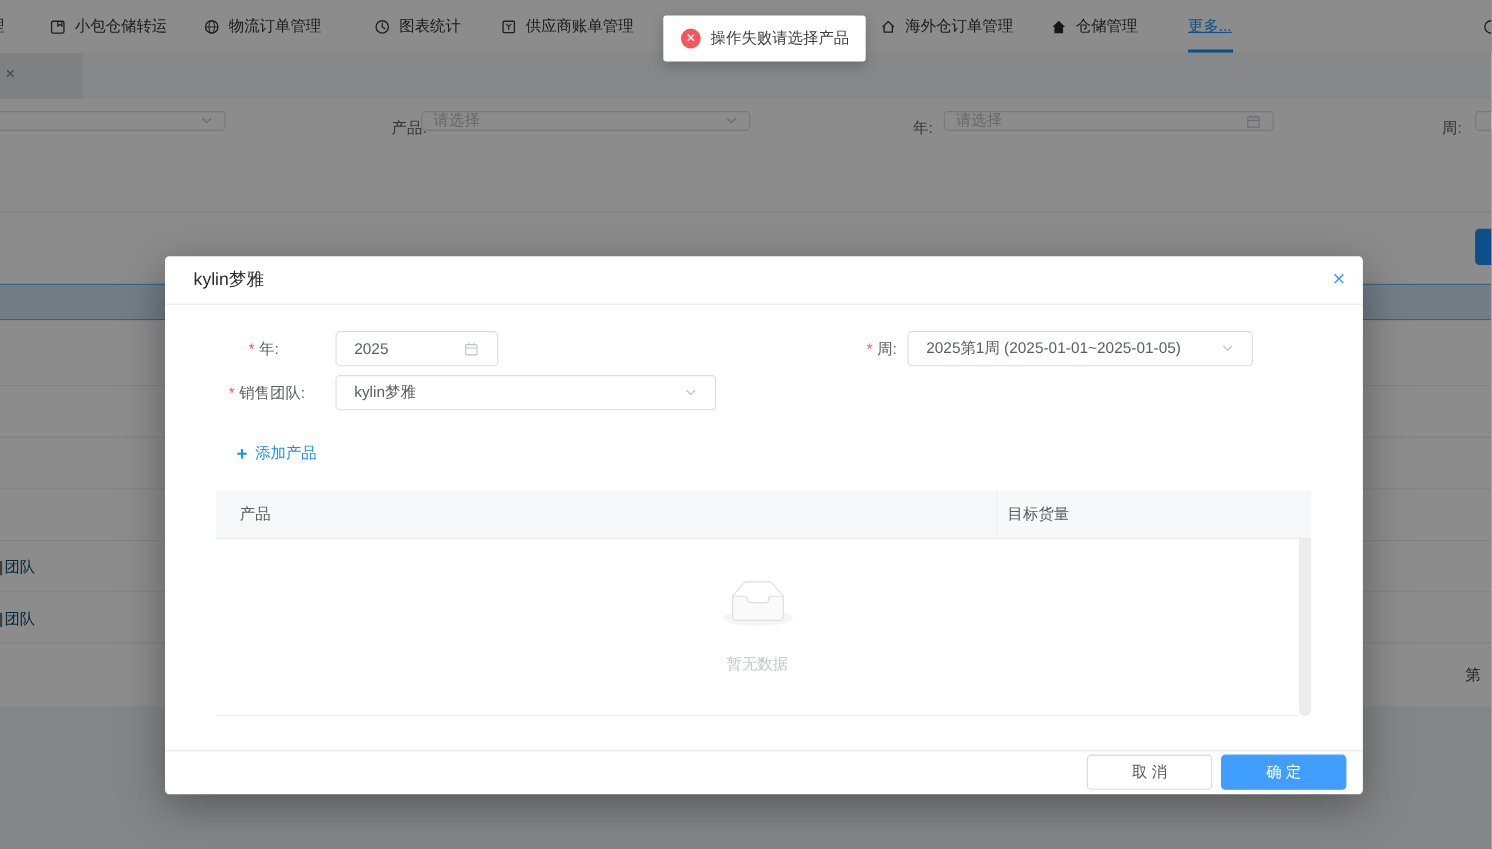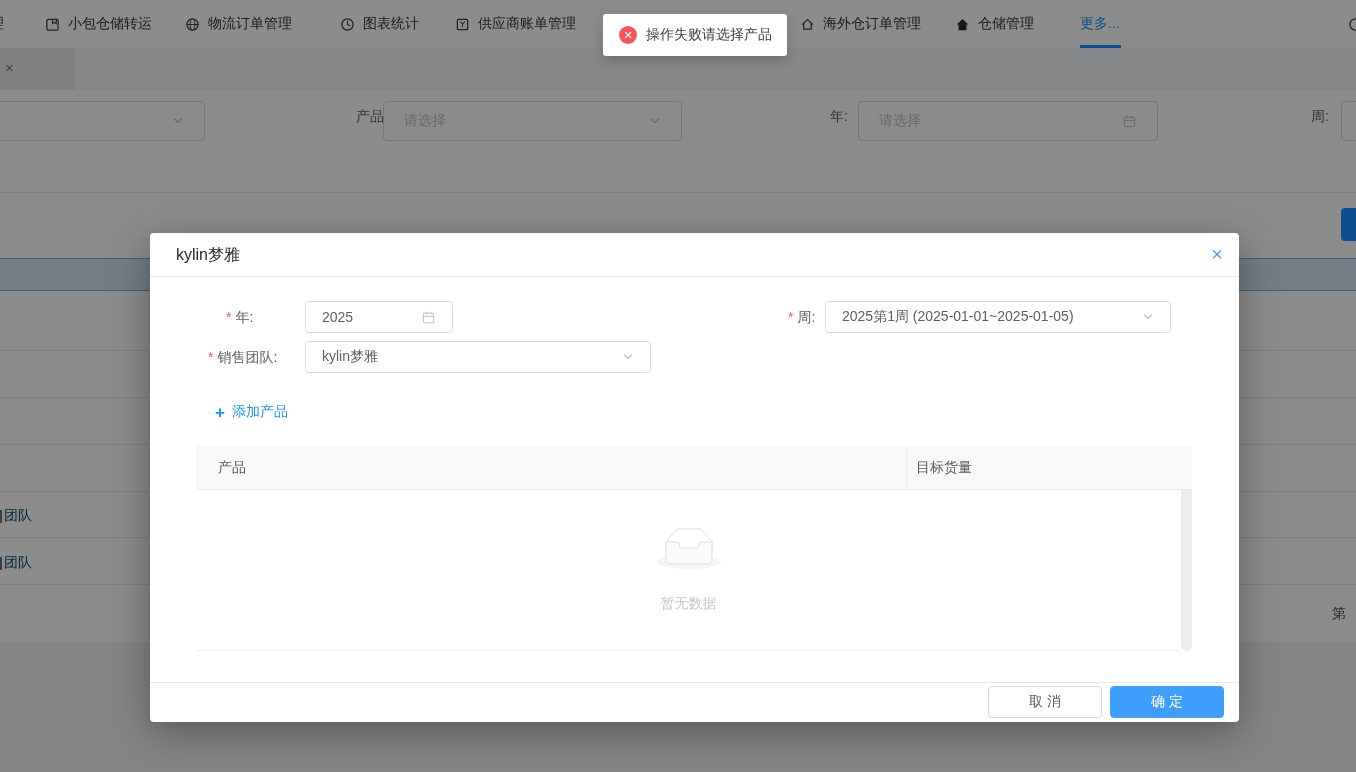--- a/index.html
+++ b/index.html
@@ -6,32 +6,32 @@
   #screen{
     position:relative;width:1356px;height:772px;overflow:hidden;background:#fff;
     font-family:"Liberation Sans","DejaVu Sans",sans-serif;font-size:14px;color:#303133;
   }
   .abs{position:absolute;}
   
   .topnav{left:0;top:0;width:1236px;height:48px;background:#fff;}
   .nav-item{position:absolute;top:0;height:48px;display:flex;align-items:center;gap:8px;
     font-size:14px;color:#333;white-space:nowrap;cursor:pointer;}
   .nav-item svg{display:block;}
-  .nav-more{color:#1890ff;}
+  .nav-more{color:#1890ff;text-decoration:underline;}
   .nav-underline{position:absolute;top:45px;height:3px;background:#1890ff;}
   
   .subbar{left:0;top:48px;width:1356px;height:42px;background:#e7e9ec;}
   .subtab-panel{position:absolute;left:75px;top:0;width:1281px;height:42px;background:#f5f6f8;}
   .subtab-close{position:absolute;left:5px;top:11px;font-size:15px;color:#7a7d82;line-height:18px;cursor:pointer;}
   
   .content{left:0;top:90px;width:1356px;height:552px;background:#fff;}
   .page-bottom{left:0;top:642px;width:1356px;height:130px;background:#f0f2f5;}
   .flabel{position:absolute;font-size:14px;color:#5a5e66;}
-  .fbox{position:absolute;height:40px;background:#fff;border:1px solid #d9d9d9;border-radius:4px;
-    box-sizing:border-box;display:flex;align-items:center;padding:0 20px;color:#bfbfbf;}
+  .fbox{position:absolute;height:18px;background:#fff;border:1px solid #d9d9d9;border-radius:4px;
+    box-sizing:border-box;display:flex;align-items:center;padding:0 10px;color:#bfbfbf;}
   .fbox .ph{flex:1;font-size:14px;}
   .suffix-ico{color:#c0c4cc;display:flex;align-items:center;}
   .divider{position:absolute;left:0;width:1356px;height:1px;background:#e6e8eb;}
   .bg-blue-btn{position:absolute;left:1341px;top:208px;width:70px;height:33px;background:#1890ff;border-radius:4px;}
   .bg-thead{position:absolute;left:0;top:258px;width:1356px;height:33px;background:#cfe3f5;
     border-top:1px solid #71afe3;border-bottom:1px solid #71afe3;box-sizing:border-box;}
   .rowline{position:absolute;left:0;width:1356px;height:1px;background:#e8ebf0;}
   .bg-rowtext{position:absolute;font-size:14px;color:#0c4a6e;}
   .frag{position:absolute;width:2px;height:13px;background:#737373;}
   
@@ -231,21 +231,21 @@
             <rect x="2.5" y="3.5" width="11" height="10" rx="1" fill="none" stroke="currentColor" stroke-width="1.1"></rect>
             <line x1="2.5" y1="6.8" x2="13.5" y2="6.8" stroke="currentColor" stroke-width="1.1"></line>
             <line x1="5.5" y1="1.8" x2="5.5" y2="4.2" stroke="currentColor" stroke-width="1.1"></line>
             <line x1="10.5" y1="1.8" x2="10.5" y2="4.2" stroke="currentColor" stroke-width="1.1"></line>
           </svg>
       </span>
     </div>
     <div class="mlabel" style="left:638px;top:76px">
       <span class="star">*</span><span>周:</span>
     </div>
-    <div class="mbox" style="left:675px;top:68px;width:346px">
+    <div class="mbox" style="left:675px;top:68px;width:314px">
       <span class="val">2025第1周 (2025-01-01~2025-01-05)</span>
       <span class="suffix-ico">
         <svg width="12" height="12" viewBox="0 0 12 12">
             <path d="M2.5 4l3.5 3.5L9.5 4" fill="none" stroke="currentColor" stroke-width="1.2" stroke-linecap="round" stroke-linejoin="round"></path>
           </svg>
       </span>
     </div>
 
     <div class="mlabel" style="left:58px;top:116px">
       <span class="star">*</span><span>销售团队:</span>

